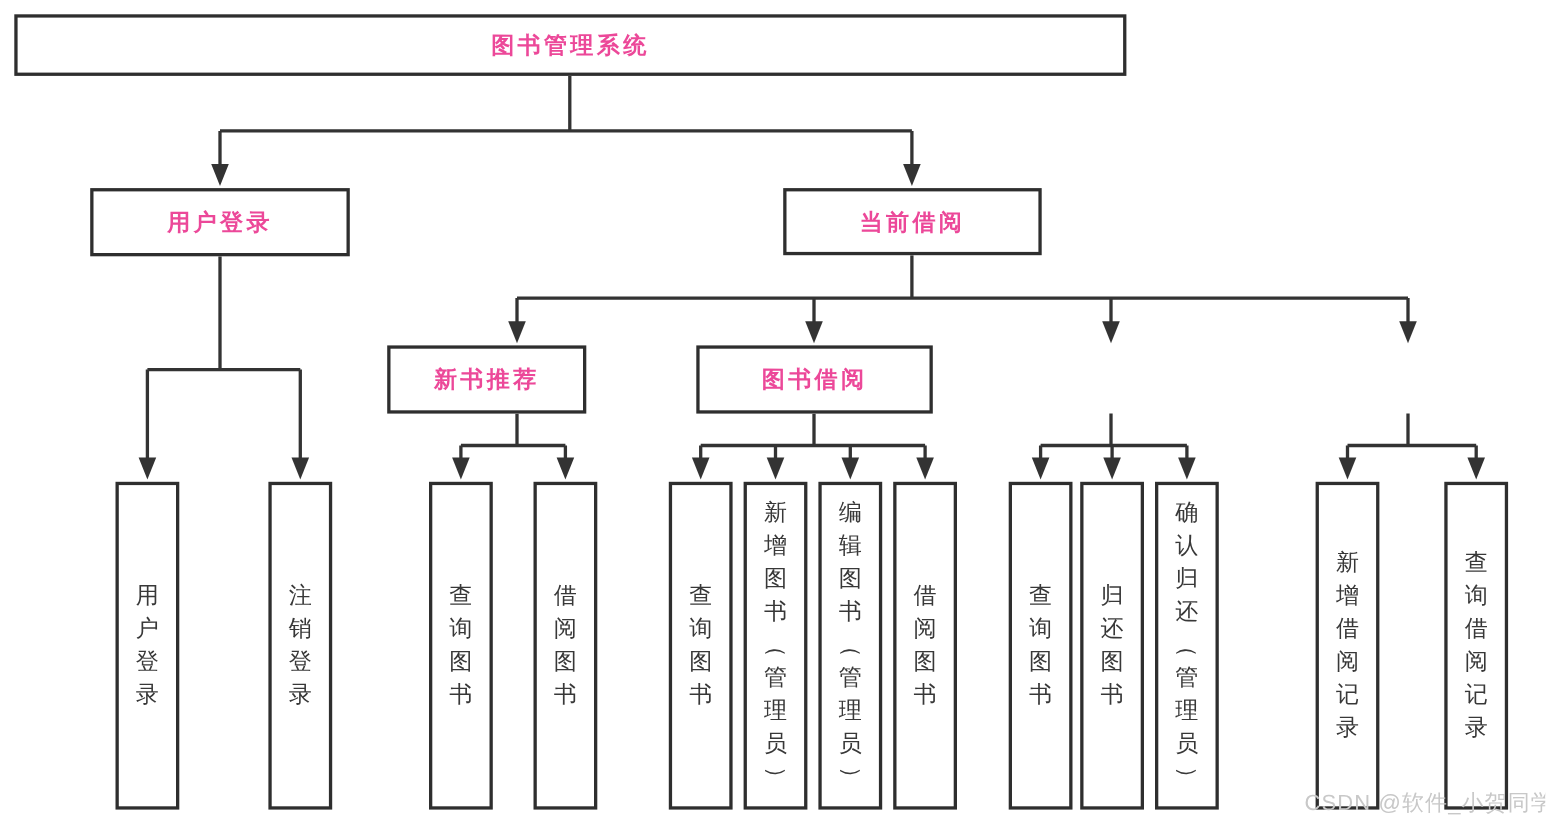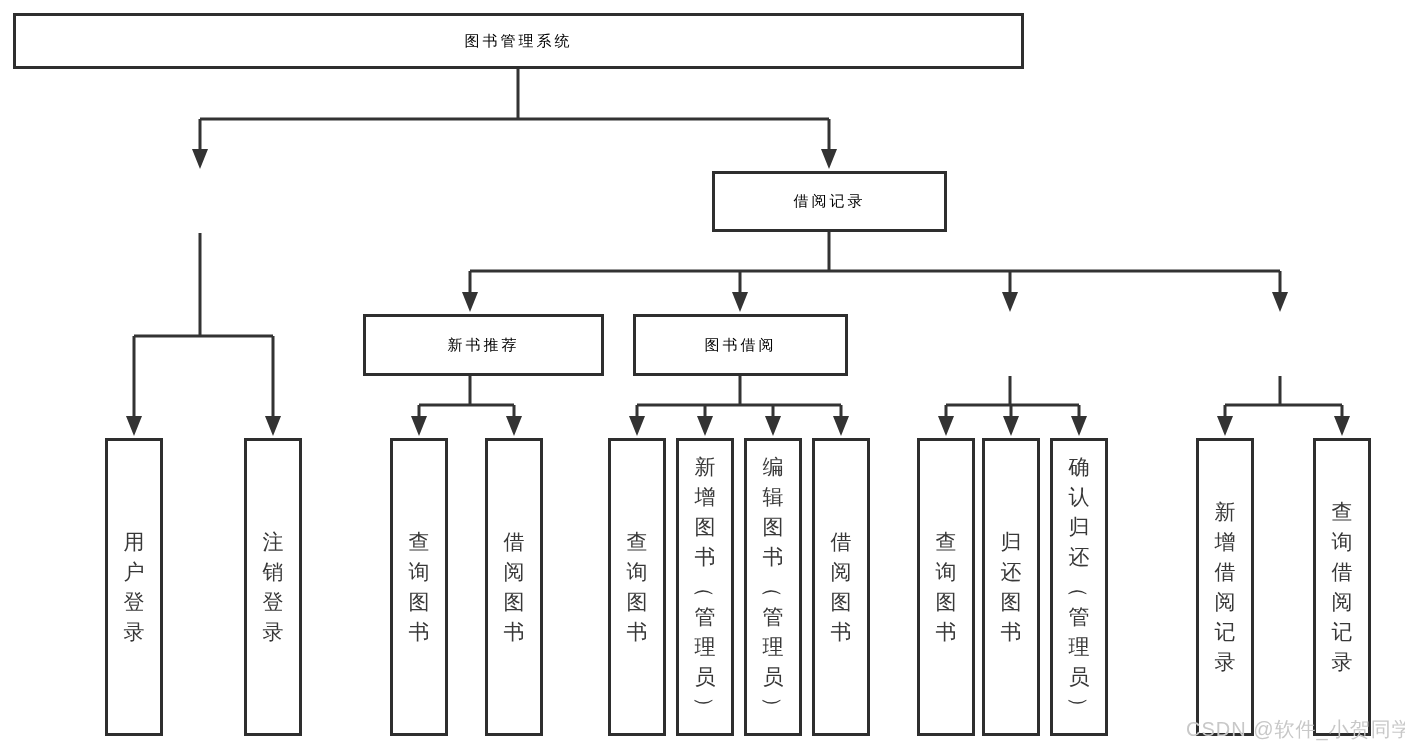--- a/index.html
+++ b/index.html
@@ -23,24 +23,25 @@
   .box {
     position: absolute;
     background: #ffffff;
     border: 3px solid #2e2e2e;
     display: flex;
     align-items: center;
     justify-content: center;
   }
 
   .hlabel {
-    font-size: 15px;
+    font-size: 21px;
     letter-spacing: 3px;
-    color: #000000;
+    color: #ec4899;
     white-space: nowrap;
+    font-weight: bold;
   }
 
   .vlabel {
     display: flex;
     flex-direction: column;
     align-items: center;
     font-size: 21px;
     color: #383838;
   }
   .vchar {
@@ -104,25 +105,28 @@
       <polygon points="1071,416 1087,416 1079,436"></polygon>
       <polygon points="1217,416 1233,416 1225,436"></polygon>
       <polygon points="1334,416 1350,416 1342,436"></polygon>
     </g>
   </svg>
 
   <div class="box" style="left:13px; top:13px; width:1011px; height:56px;">
     <span class="hlabel">图书管理系统</span>
   </div>
 
+  <div class="box" style="left:82px; top:171px; width:236px; height:62px;">
+    <span class="hlabel">用户登录</span>
+  </div>
   <div class="box" style="left:712px; top:171px; width:235px; height:61px;">
-    <span class="hlabel">借阅记录</span>
-  </div>
-
-  <div class="box" style="left:363px; top:314px; width:241px; height:62px;">
+    <span class="hlabel">当前借阅</span>
+  </div>
+
+  <div class="box" style="left:352px; top:314px; width:181px; height:62px;">
     <span class="hlabel">新书推荐</span>
   </div>
   <div class="box" style="left:633px; top:314px; width:215px; height:62px;">
     <span class="hlabel">图书借阅</span>
   </div>
 
   <div class="box" style="left:105px; top:438px; width:58px; height:298px;">
     <div class="vlabel">
         <span class="vchar">用</span>
         <span class="vchar">户</span>

